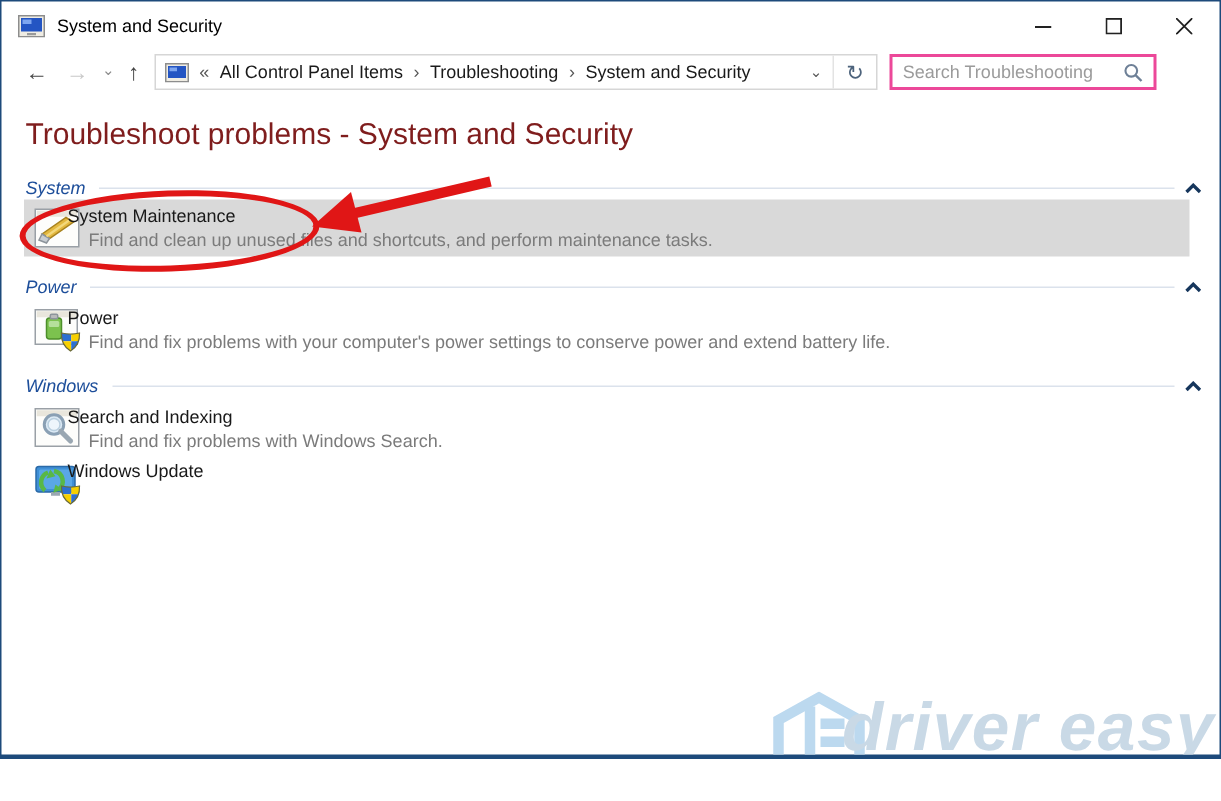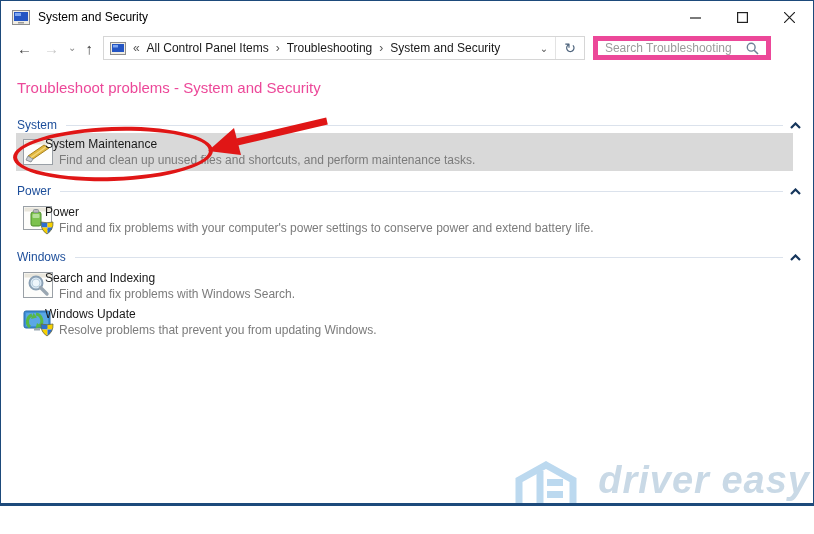--- a/index.html
+++ b/index.html
@@ -21,44 +21,44 @@
   .navbtn.small{font-size:10px;color:#8a8a8a;padding:2px 3px;}
   .addressbar{width:482px;height:24px;border:1px solid #d6d6d6;display:flex;align-items:center;
     margin-left:4px;font-size:12px;color:#1a1a1a;box-sizing:border-box;}
   .addr-icon{margin:0 5px 0 6px;flex:none;}
   .crumb{padding:0 5px;white-space:nowrap;}
   .crumb-sep{color:#555;font-size:12px;padding:0 2px;}
   .addr-right{margin-left:auto;display:flex;align-items:center;height:100%;}
   .addr-dd{font-size:10px;color:#555;padding:0 7px;}
   .addr-div{width:1px;height:100%;background:#e3e3e3;}
   .refresh{font-size:14px;color:#4d637c;padding:0 8px;}
-  .searchbox{width:178px;height:24px;border:5px solid #ec4899;margin-left:8px;display:flex;
+  .searchbox{width:178px;height:24px;border:2px solid #ec4899;margin-left:8px;display:flex;
     align-items:center;box-sizing:border-box;}
   .searchbox input{border:0;outline:0;flex:1;min-width:0;font-size:12px;padding:0 2px 0 7px;
     color:#333;font-family:"Liberation Sans",sans-serif;background:transparent;}
   .searchbox input::placeholder{color:#9b9b9b;}
   .search-glyph{flex:none;margin:0 7px 0 2px;}
   
-  .page-title{position:absolute;left:16px;top:78px;font-size:15px;color:#ec4899;}
+  .page-title{position:absolute;left:16px;top:78px;font-size:20px;color:#7f1d1d;}
   .sec-header{position:absolute;left:16px;right:12px;display:flex;align-items:center;}
-  .sec-label{font-size:12px;color:#1d4e9a;margin-right:9px;white-space:nowrap;}
+  .sec-label{font-size:12px;color:#1d4e9a;margin-right:9px;white-space:nowrap;font-style:italic;}
   .sec-line{flex:1;height:1px;background:#dbe2ec;}
   .sec-chev{flex:none;margin-left:7px;display:flex;}
   .item{position:absolute;left:15px;width:777px;height:38px;cursor:pointer;}
   .item.hl{background:#d9d9d9;}
   .item .ric{position:absolute;left:6px;top:3px;width:32px;height:32px;}
   .item .ttl{position:absolute;left:29px;top:4px;font-size:12px;color:#191919;}
   .item .dsc{position:absolute;left:43px;top:20px;font-size:12px;color:#7b7b7b;}
   
   .red-ellipse{position:absolute;left:12px;top:126px;width:192px;height:46px;
     border:4px solid #e01616;border-radius:50%;transform:rotate(-2deg);pointer-events:none;}
   .red-arrow{position:absolute;left:195px;top:110px;pointer-events:none;}
   
   .wm-hex{position:absolute;left:513px;top:460px;}
-  .wm-brand{position:absolute;right:3px;top:458px;font-size:38px;font-style:italic;font-weight:bold;
+  .wm-brand{position:absolute;right:3px;top:458px;font-size:45px;font-style:italic;font-weight:bold;
     color:#c9d9e6;letter-spacing:1px;white-space:nowrap;}
   .wm-url{position:absolute;right:6px;top:506px;font-size:18px;color:#d3d9de;letter-spacing:1px;white-space:nowrap;}
 </style>
 </head>
 <body>
 
 <div class="window">
 
   <div class="titlebar">
     <svg class="app-icon" viewBox="0 0 18 15">
@@ -217,21 +217,20 @@
         <g clip-path="url(#sh2)">
           <rect x="19" y="16" width="6.5" height="7.5" fill="#2d6fd1"></rect>
           <rect x="25.5" y="16" width="6.5" height="7.5" fill="#f7d000"></rect>
           <rect x="19" y="23.5" width="6.5" height="8.5" fill="#f7d000"></rect>
           <rect x="25.5" y="23.5" width="6.5" height="8.5" fill="#2d6fd1"></rect>
         </g>
         <path d="M19 18 q6 1.5 12 0 q0.5 8 -6 12 q-6.5 -4 -6 -12 z" fill="none" stroke="#6a6a3a" stroke-width="0.8"></path>
       </g>
     </svg>
     <span class="ttl">Windows Update</span>
-    <span class="dsc">Resolve problems that prevent you from updating Windows.</span>
   </div>
 
   <div class="red-ellipse"></div>
   <svg class="red-arrow" width="140" height="55" viewBox="0 0 140 55">
     <line x1="41" y1="31" x2="131" y2="10" stroke="#e01616" stroke-width="7"></line>
     <polygon points="12,40 38,17 45,44" fill="#e01616"></polygon>
   </svg>
 
   <svg class="wm-hex" width="64" height="68" viewBox="0 0 64 68">
     <path d="M32 4 L59 19 L59 49 L32 64 L5 49 L5 19 Z" fill="none" stroke="#bcd9ef" stroke-width="7"></path>

